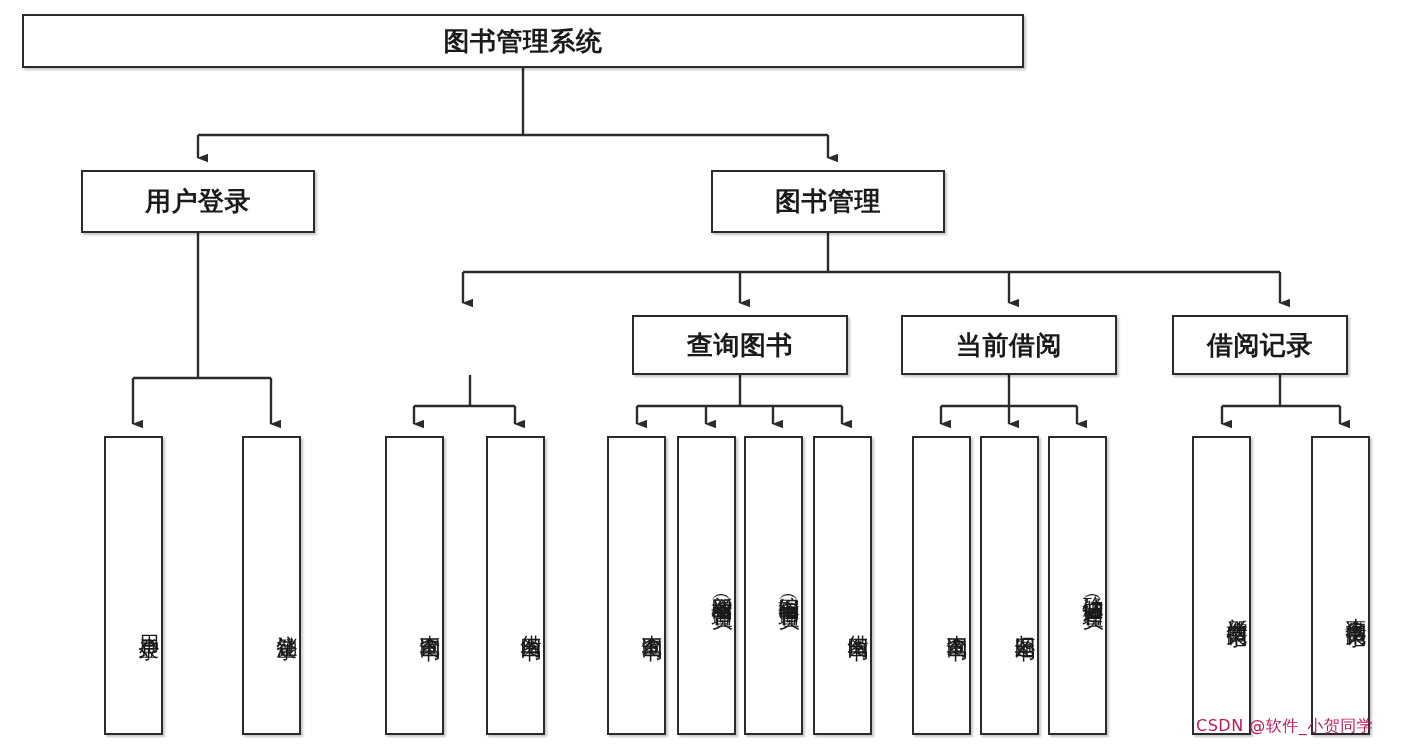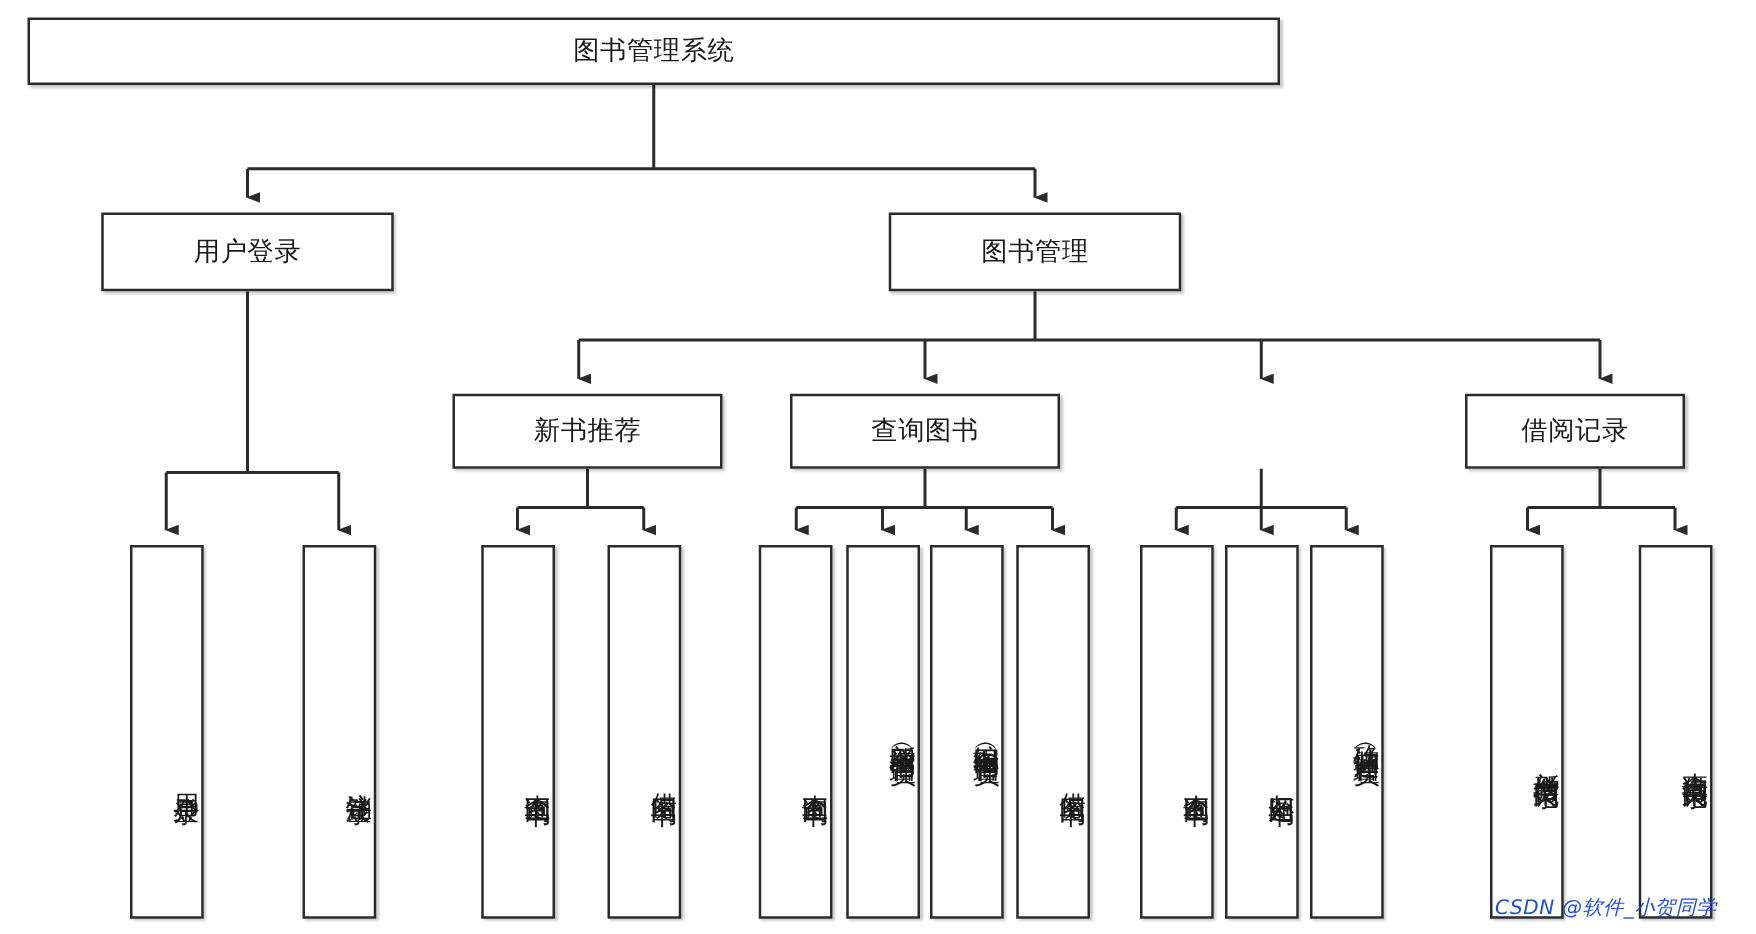--- a/index.html
+++ b/index.html
@@ -30,46 +30,46 @@
     box-sizing: border-box;
     background: #ffffff;
     border: 2px solid #2b2b2b;
     box-shadow: 2px 2px 2px rgba(0,0,0,0.22);
     display: flex;
     align-items: center;
     justify-content: center;
     color: #1a1a1a;
   }
   .node.horizontal {
-    font-size: 21px;
+    font-size: 26px;
     letter-spacing: 0.5px;
     line-height: 1.1;
+    font-weight: bold;
   }
   .node.vertical {
     writing-mode: vertical-rl;
     text-orientation: upright;
     font-size: 21px;
     line-height: 1.18;
     letter-spacing: 2px;
     align-items: flex-start;
     justify-content: center;
     padding-top: 8px;
     white-space: nowrap;
   }
   .node.vertical.top-align {
     padding-top: 4px;
   }
   .watermark {
     position: absolute;
     font-size: 16px;
-    color: #1d4ed8;
+    color: #be185d;
     letter-spacing: 0.5px;
     white-space: nowrap;
     user-select: none;
-    font-style: italic;
   }
 </style>
 </head>
 <body>
 
 <div id="canvas">
 
   <svg class="connectors" viewBox="0 0 1405 747" xmlns="http://www.w3.org/2000/svg">
     <defs>
       <marker id="arrow" markerWidth="10" markerHeight="11" refX="4.2" refY="10" orient="auto" markerUnits="userSpaceOnUse">
@@ -118,22 +118,22 @@
       <path d="M1222,406 L1222,424" marker-end="url(#arrow)"></path>
       <path d="M1340,406 L1340,424" marker-end="url(#arrow)"></path>
     </g>
   </svg>
 
   <div class="node horizontal" style="left:22px; top:14px; width:1002px; height:54px;">图书管理系统</div>
 
   <div class="node horizontal" style="left:81px; top:170px; width:234px; height:63px;">用户登录</div>
   <div class="node horizontal" style="left:711px; top:170px; width:234px; height:63px;">图书管理</div>
 
-  <div class="node horizontal" style="left:362px; top:315px; width:216px; height:60px;">新书推荐</div>
   <div class="node horizontal" style="left:632px; top:315px; width:216px; height:60px;">查询图书</div>
+  <div class="node horizontal" style="left:901px; top:315px; width:216px; height:60px;">当前借阅</div>
   <div class="node horizontal" style="left:1172px; top:315px; width:176px; height:60px;">借阅记录</div>
 
   <div class="node vertical" style="left:104px; top:436px; width:59px; height:299px; padding-top:72px;">用户登录</div>
   <div class="node vertical" style="left:242px; top:436px; width:59px; height:299px; padding-top:72px;">注销登录</div>
 
   <div class="node vertical" style="left:385px; top:436px; width:59px; height:299px; padding-top:72px;">查询图书</div>
   <div class="node vertical" style="left:486px; top:436px; width:59px; height:299px; padding-top:72px;">借阅图书</div>
 
   <div class="node vertical" style="left:607px; top:436px; width:59px; height:299px; padding-top:72px;">查询图书</div>
   <div class="node vertical top-align" style="left:677px; top:436px; width:59px; height:299px;">新增图书（管理员）</div>

